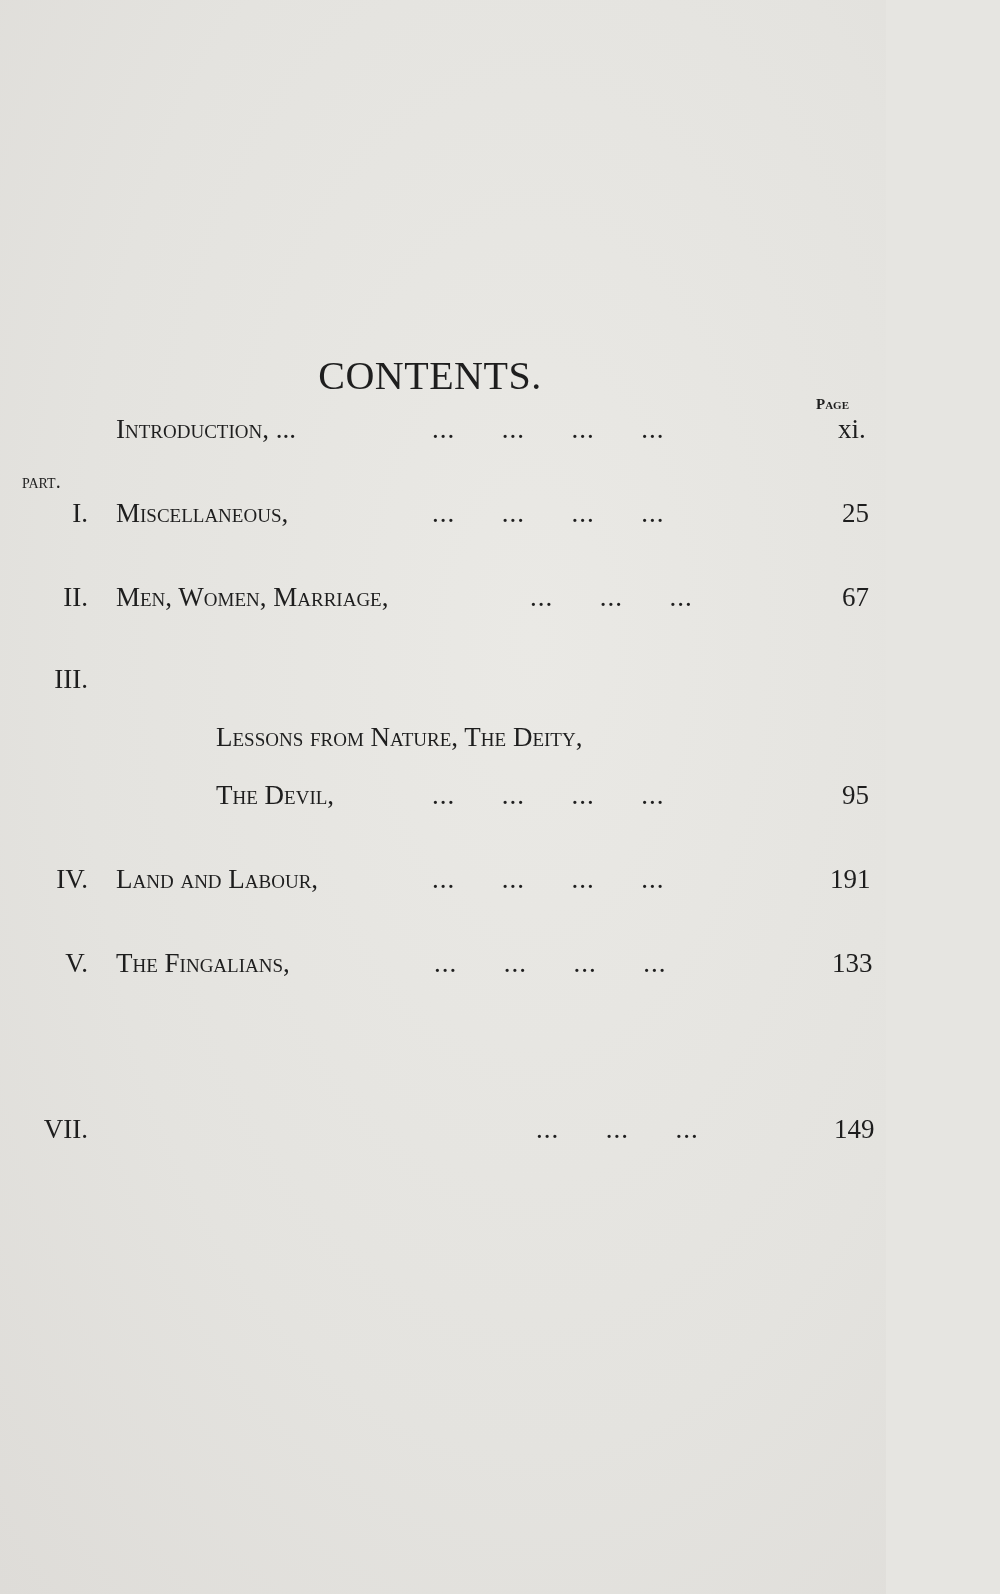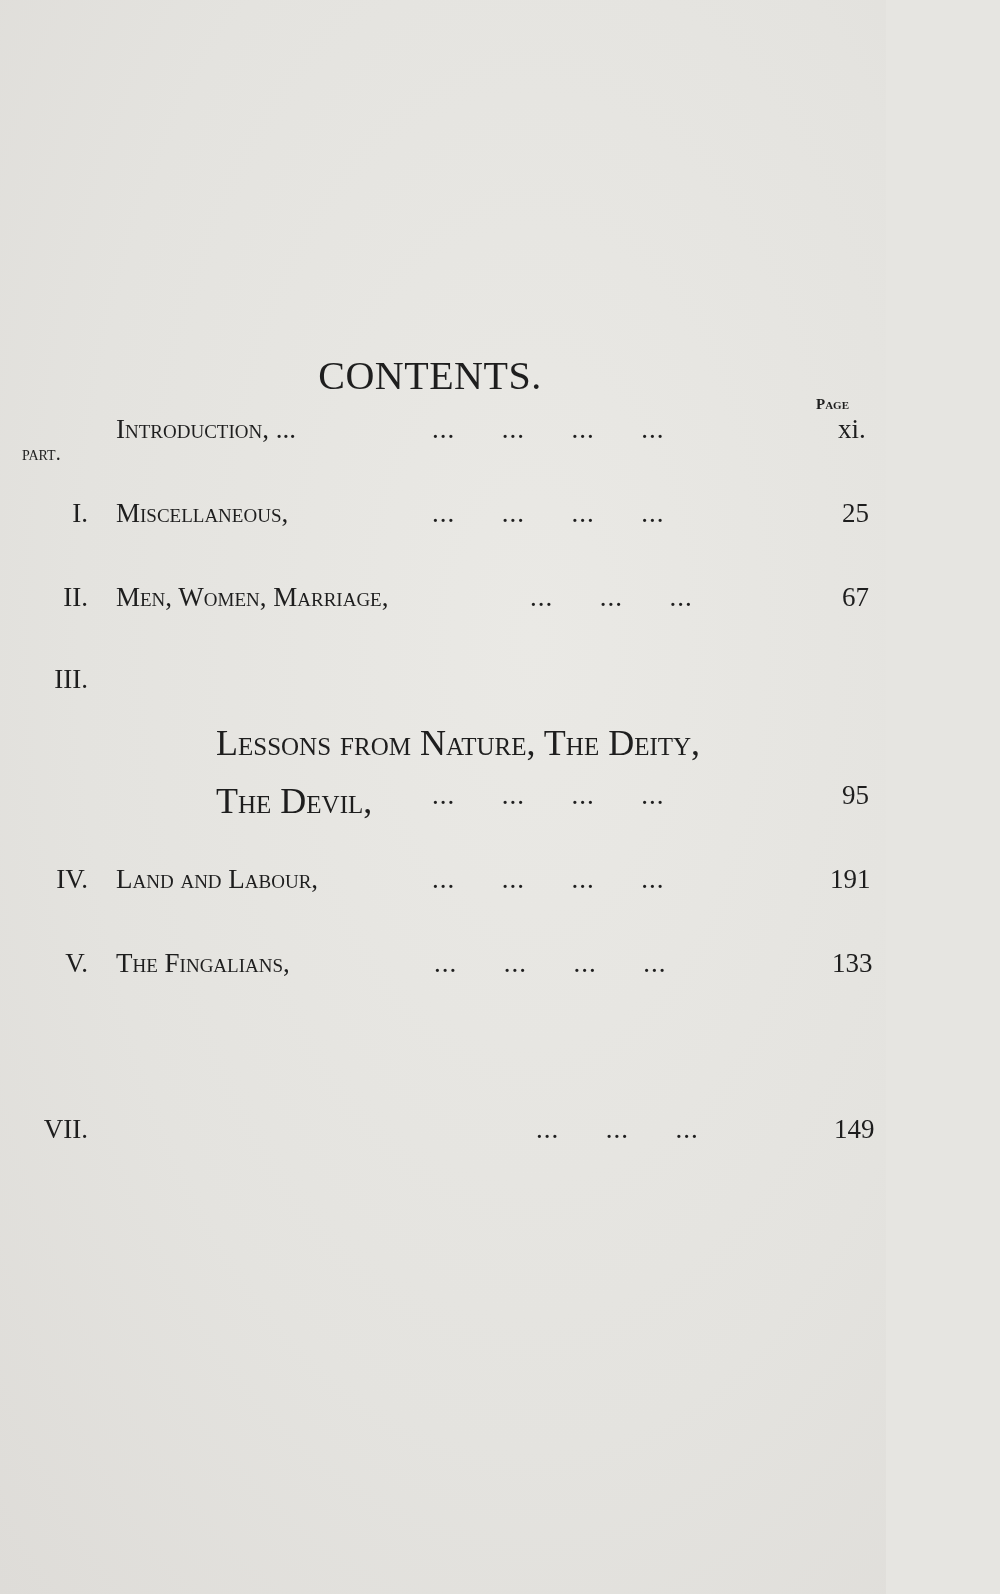--- a/index.html
+++ b/index.html
@@ -9,27 +9,27 @@
     font-family:"Liberation Serif","DejaVu Serif",serif;
     color:#1e1e1e;
     position:relative;
     overflow:hidden;
   }
   .page { position:absolute; left:0; top:0; width:886px; height:1594px;
     background: radial-gradient(ellipse at 60% 40%, #eae9e5 0%, #e4e3df 60%, #dedcd8 100%); }
   .title { position:absolute; left:0; width:860px; top:352px; text-align:center;
     font-size:40px; letter-spacing:0.5px; }
   .page-label { position:absolute; left:816px; top:396px; font-size:15px; font-variant:small-caps; font-weight:bold;font-family:Liberation Serif, serif; }
-  .part-label { position:absolute; left:22px; top:442px; font-size:20px; font-variant:small-caps; }
+  .part-label { position:absolute; left:22px; top:470px; font-size:20px; font-variant:small-caps; }
   .row { position:absolute; left:0; width:1000px; height:36px; font-size:27px; }
   .row .num { position:absolute; right:912px; text-align:right; }
   .row .text { position:absolute; left:116px; font-variant:small-caps; white-space:nowrap; }
   .row .dots { position:absolute; white-space:pre; letter-spacing:1px; }
   .row .pg { position:absolute; left:800px;margin-left:30px; }
-  .cont { position:absolute; left:216px; font-size:36px; font-variant:small-caps; white-space:nowrap; }
+  .cont { position:absolute; left:216px; font-size:27px; font-variant:small-caps; white-space:nowrap; }
 </style>
 </head>
 <body>
 
 <div class="page">
   <div class="title">CONTENTS.</div>
   <div class="page-label">Page</div>
 
   <div class="row" style="top:414px">
     <span class="text">Introduction, ...</span>

